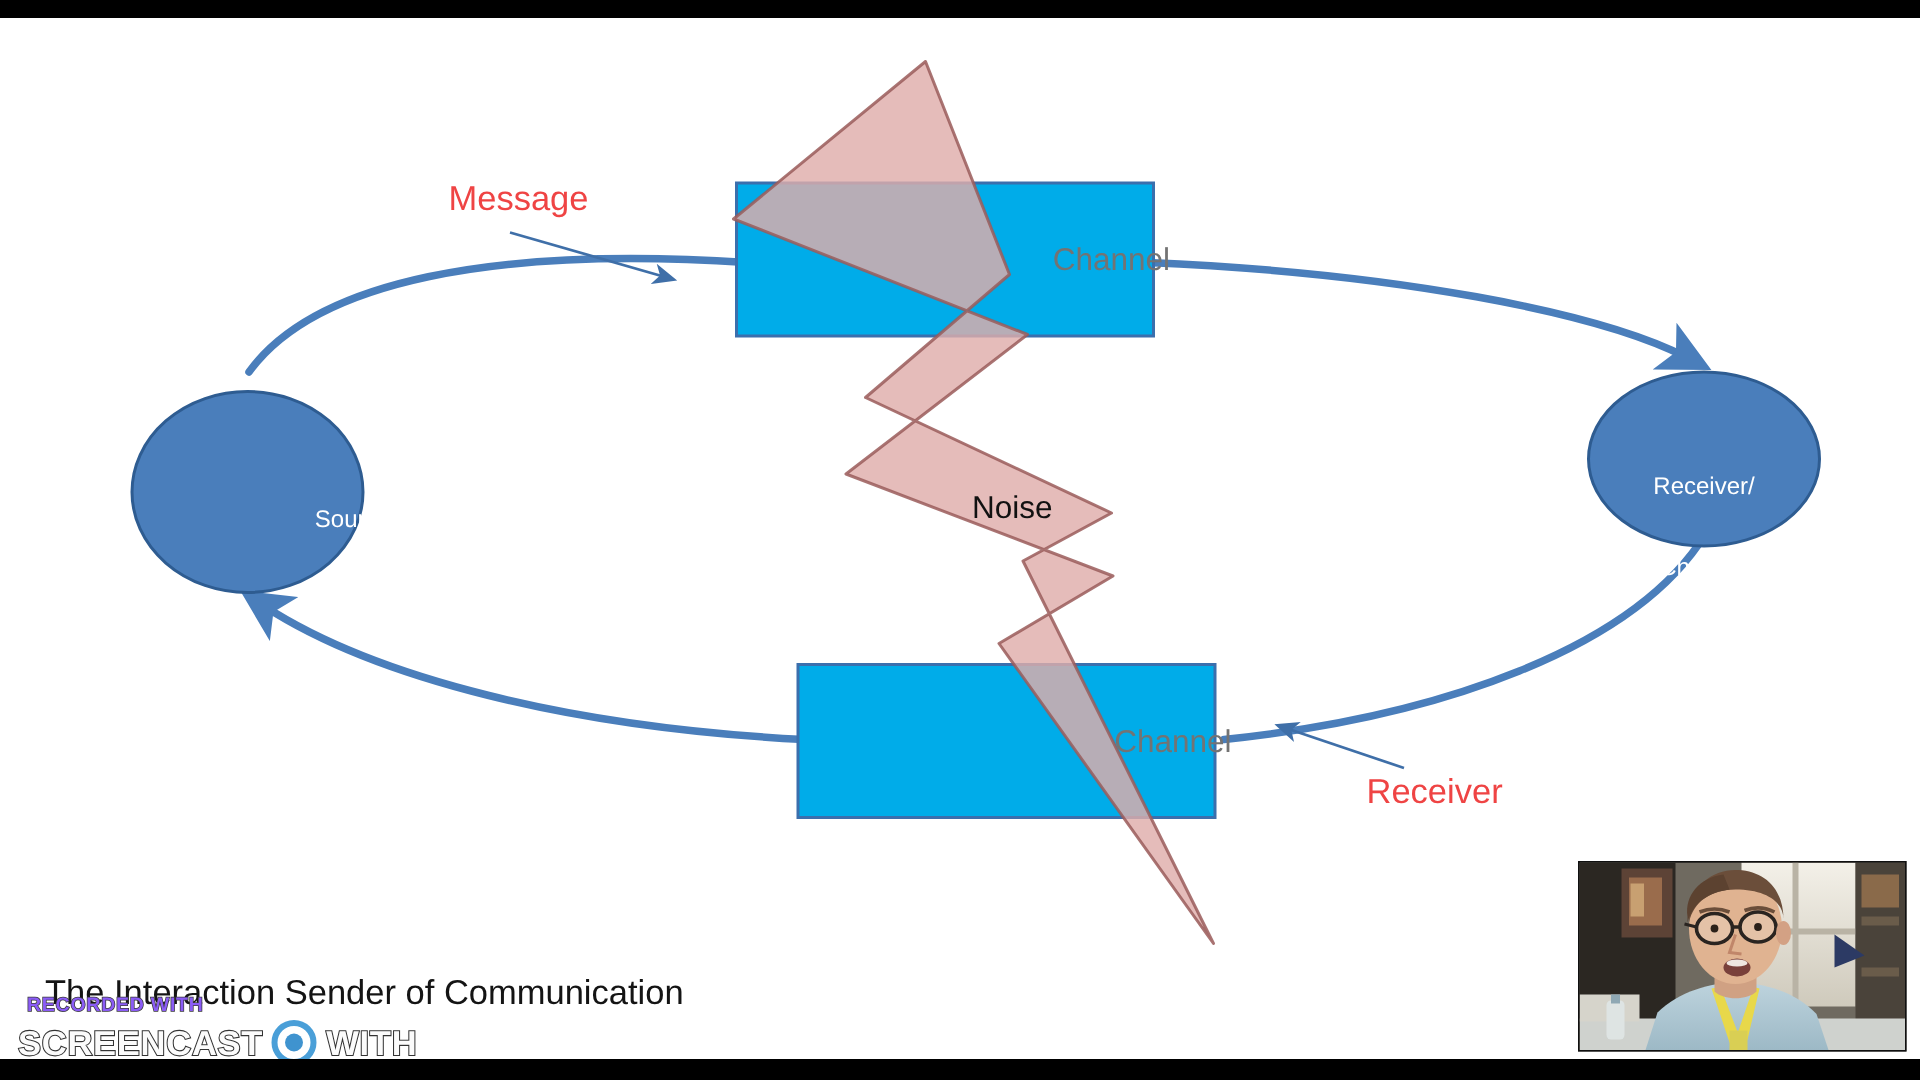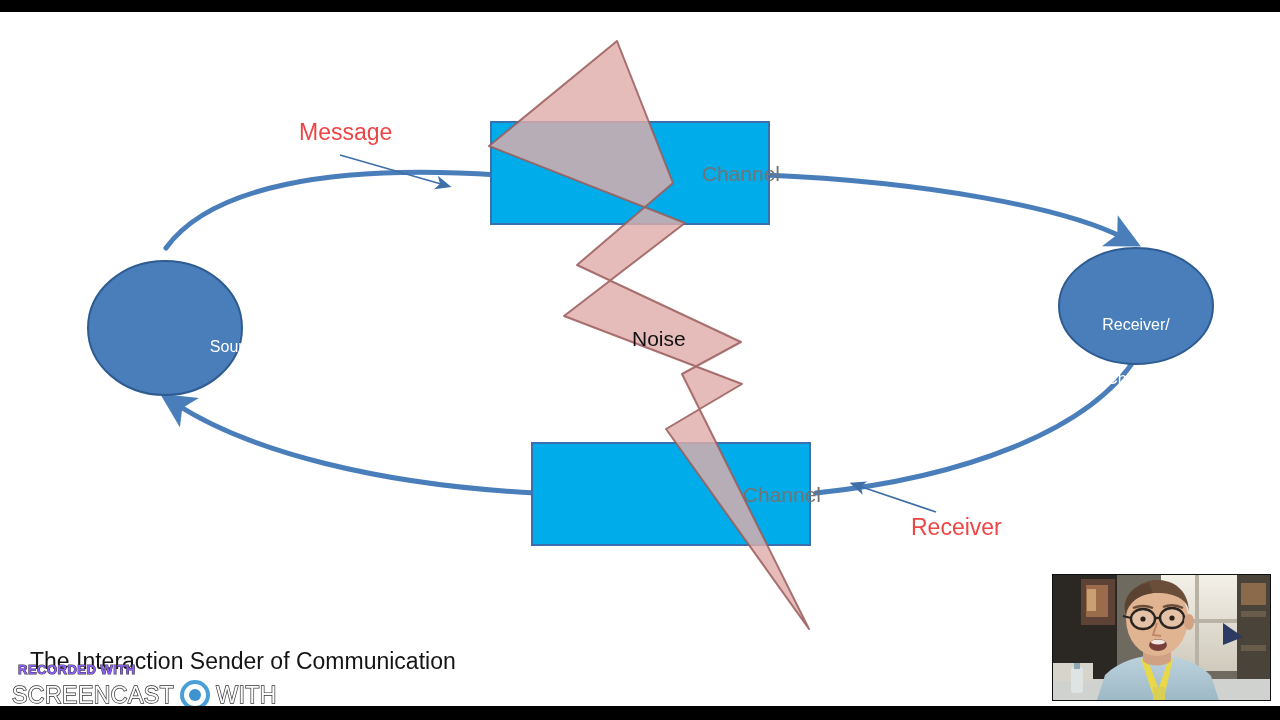--- a/index.html
+++ b/index.html
@@ -63,20 +63,21 @@
     text-align: right;
     width: 300px;
   }
   .callout-label {
     color: #ef4444;
     font-size: 23px;
   }
   .noise-label {
     color: #111111;
     font-size: 21px;
+    margin-left: 16px;
   }
   #slide-title {
     position: absolute;
     left: 30px;
     top: 636px;
     color: #141414;
     font-size: 23px;
     white-space: pre;
   }
 
@@ -103,21 +104,21 @@
   #wm-row {
     position: absolute;
     left: 4px;
     top: 18px;
     display: flex;
     align-items: center;
     gap: 6px;
   }
   .wm-word {
     font-size: 23px;
-    font-weight: normal;
+    font-weight: bold;
     letter-spacing: 0.5px;
     color: #fbfbfb;
     -webkit-text-stroke: 1.4px #333333;
     paint-order: stroke fill;
     white-space: pre;
   }
   #wm-logo {
     width: 30px;
     height: 30px;
     border-radius: 50%;

